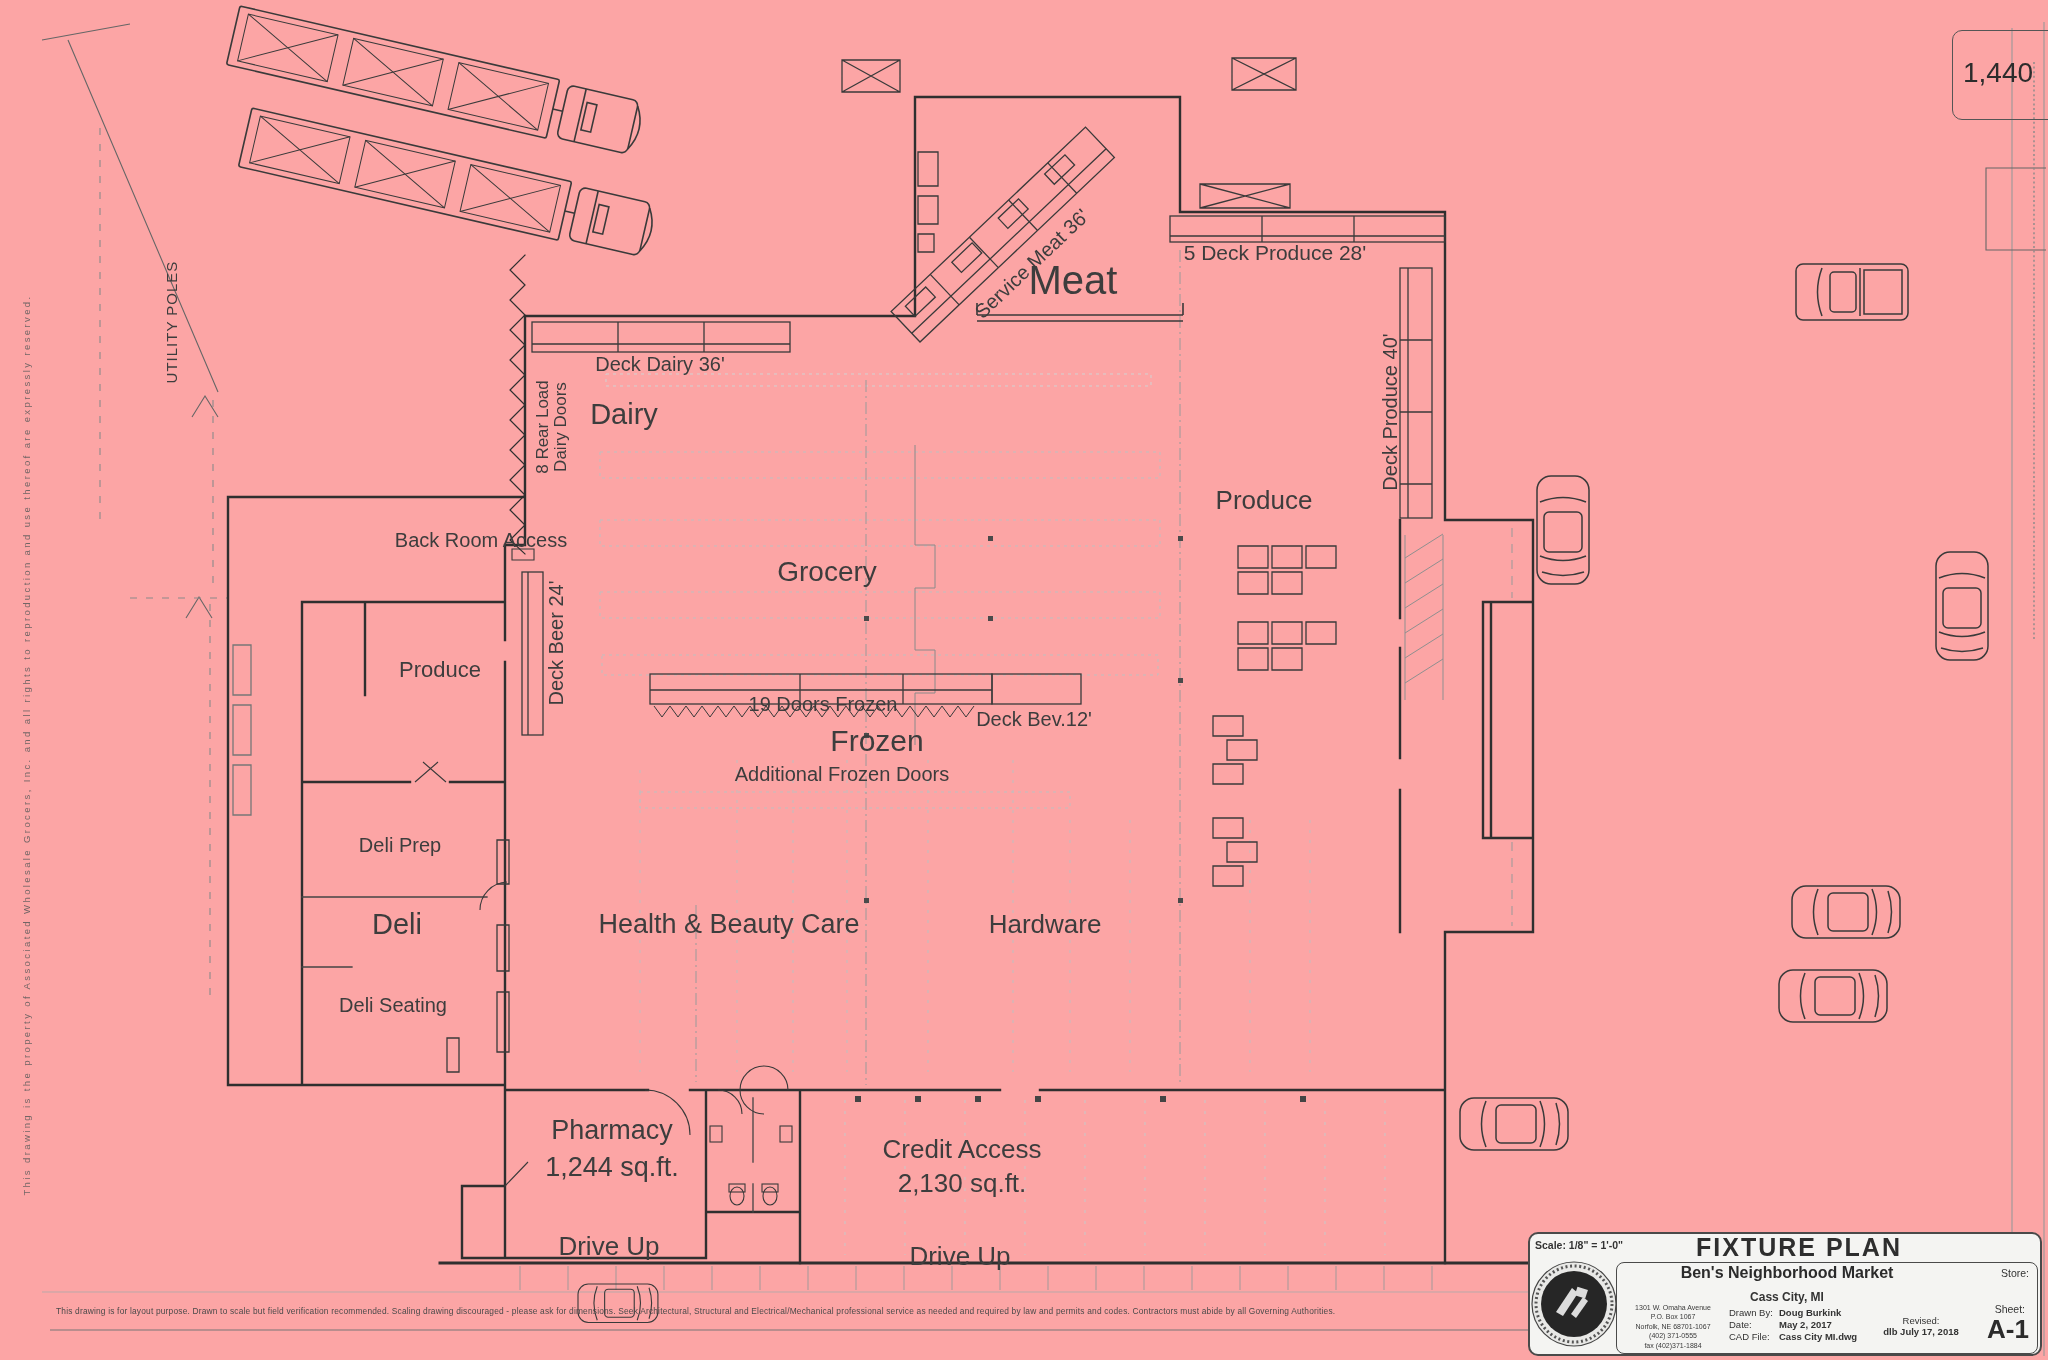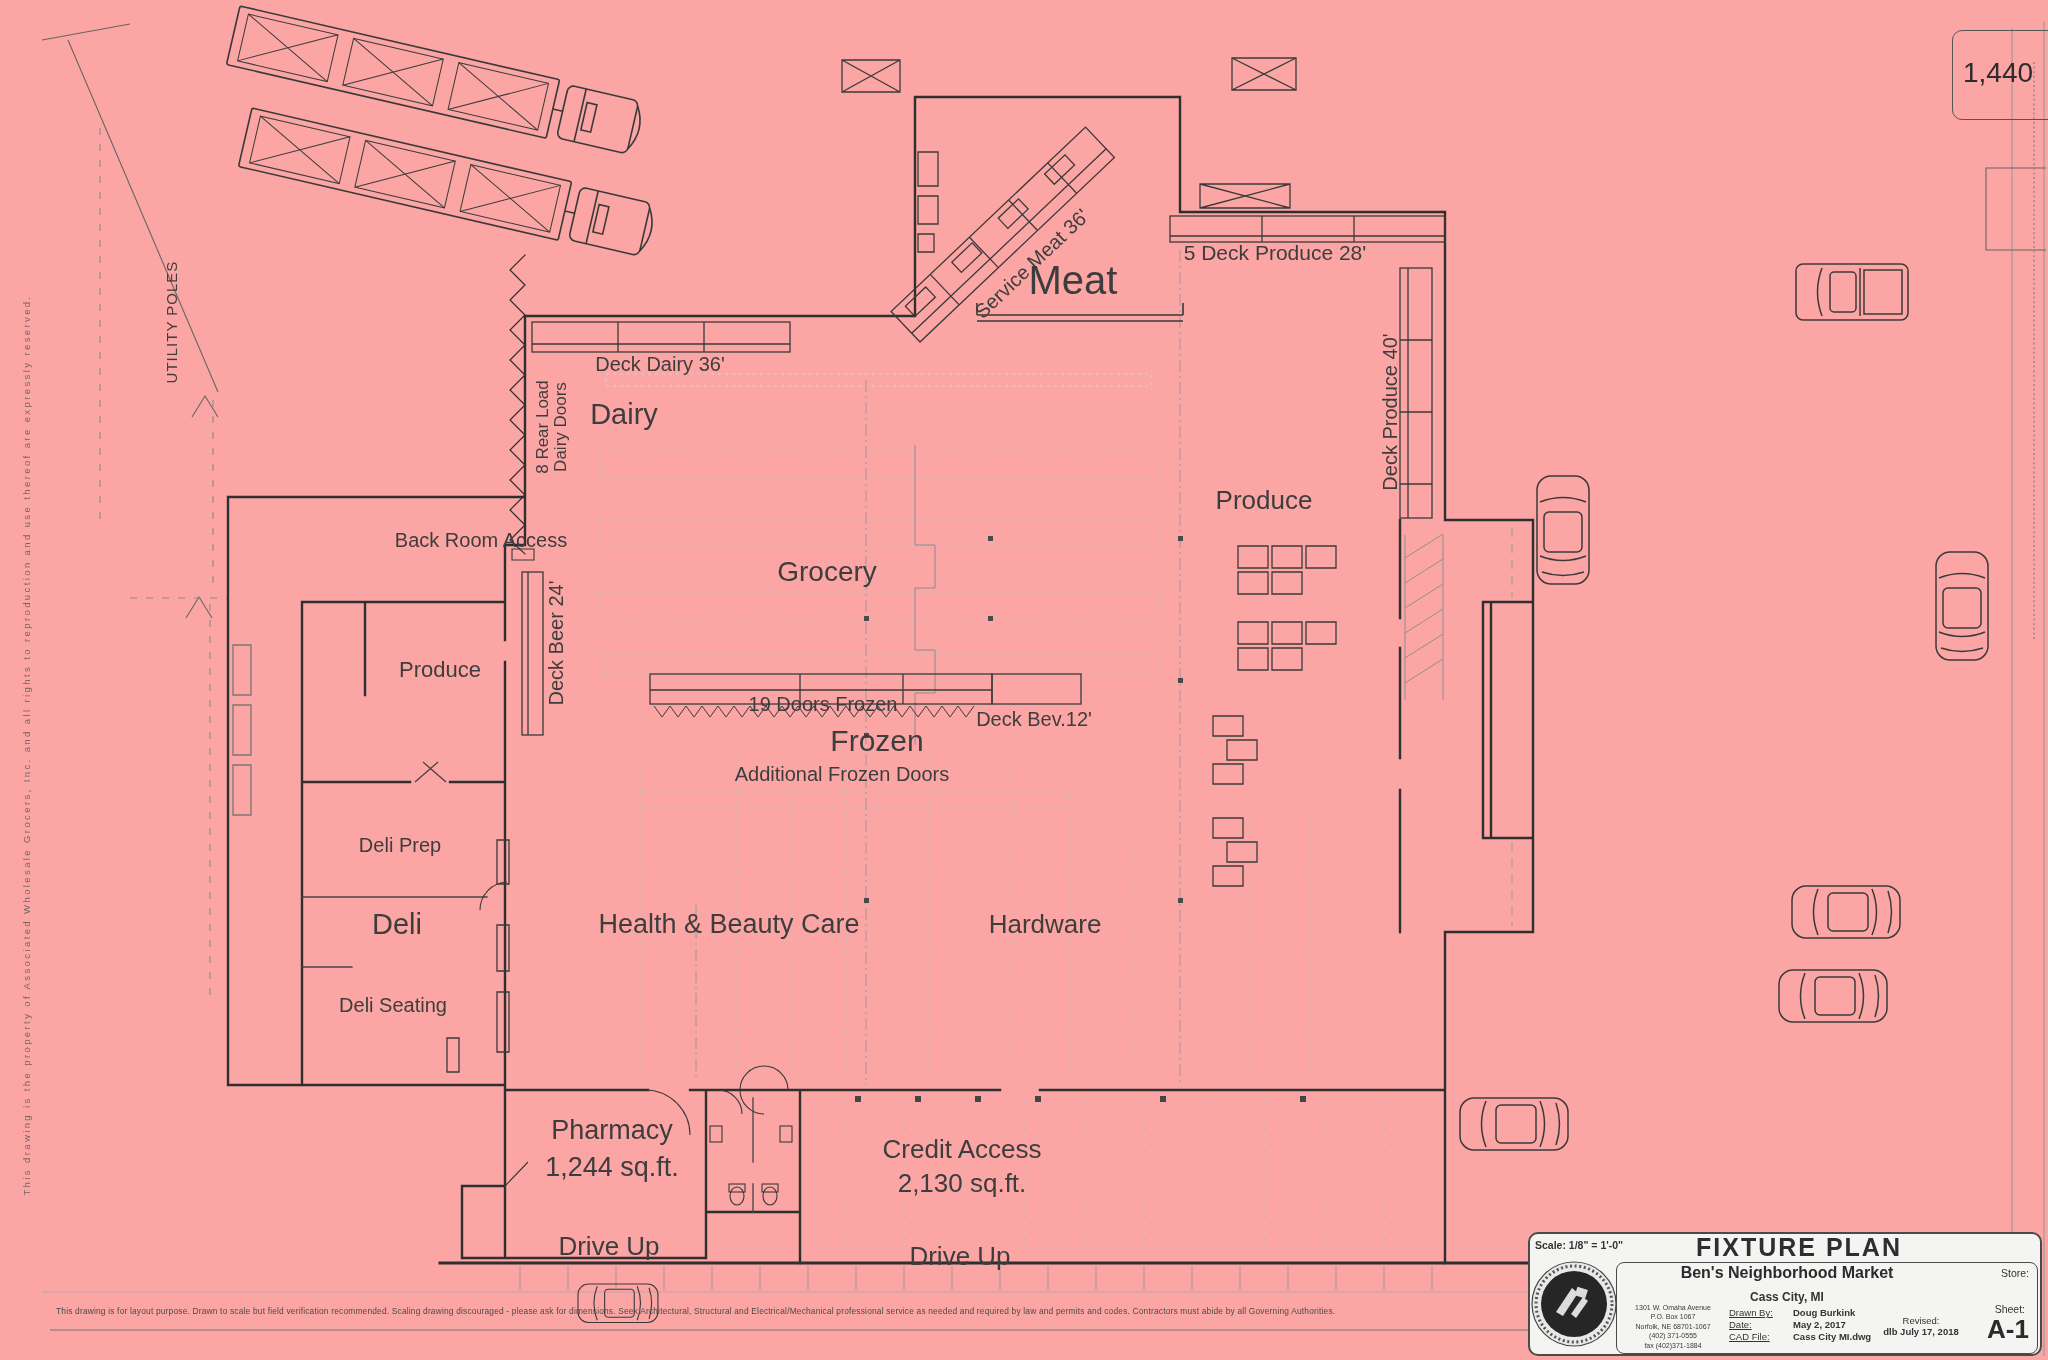--- a/index.html
+++ b/index.html
@@ -38,21 +38,21 @@
   #tb-scale{position:absolute;left:7px;top:7px;font-size:10.5px;font-weight:bold;color:#333;}
   #tb-plan-title{position:absolute;left:168px;top:1px;font-size:25px;font-weight:600;letter-spacing:2px;color:#2e2e2e;}
   #tb-inner{position:absolute;left:88px;top:30px;width:420px;height:90px;border:1.6px solid #4a4a4a;border-radius:8px;}
   #tb-logo{position:absolute;left:2px;top:28px;width:88px;height:88px;}
   #tb-store-name{position:absolute;left:10px;right:90px;top:1px;text-align:center;font-size:16px;font-weight:600;color:#2b2b2b;}
   #tb-store-city{position:absolute;left:10px;right:90px;top:27px;text-align:center;font-size:12px;font-weight:bold;color:#333;}
   #tb-store-label{position:absolute;right:8px;top:4px;font-size:10.5px;color:#333;}
   #tb-address{position:absolute;left:6px;top:40px;width:100px;text-align:center;font-size:7px;line-height:1.35;color:#3a3a3a;}
   #tb-fields{position:absolute;left:112px;top:44px;font-size:9.5px;color:#333;}
   #tb-fields .row{display:flex;line-height:1.25;}
-  #tb-fields .k{width:64px;text-decoration:underline;}
+  #tb-fields .k{width:50px;}
   #tb-fields .v{font-weight:600;}
   #tb-revised{position:absolute;left:250px;top:52px;width:108px;text-align:center;font-size:9.5px;color:#333;}
   #tb-revised .v{font-weight:600;}
   #tb-sheet-label{position:absolute;right:12px;top:40px;font-size:10.5px;color:#333;}
   #tb-sheet{position:absolute;right:8px;top:51px;font-size:26px;font-weight:600;color:#2b2b2b;}
 </style>
 </head>
 <body>
 
 <div id="canvas">

